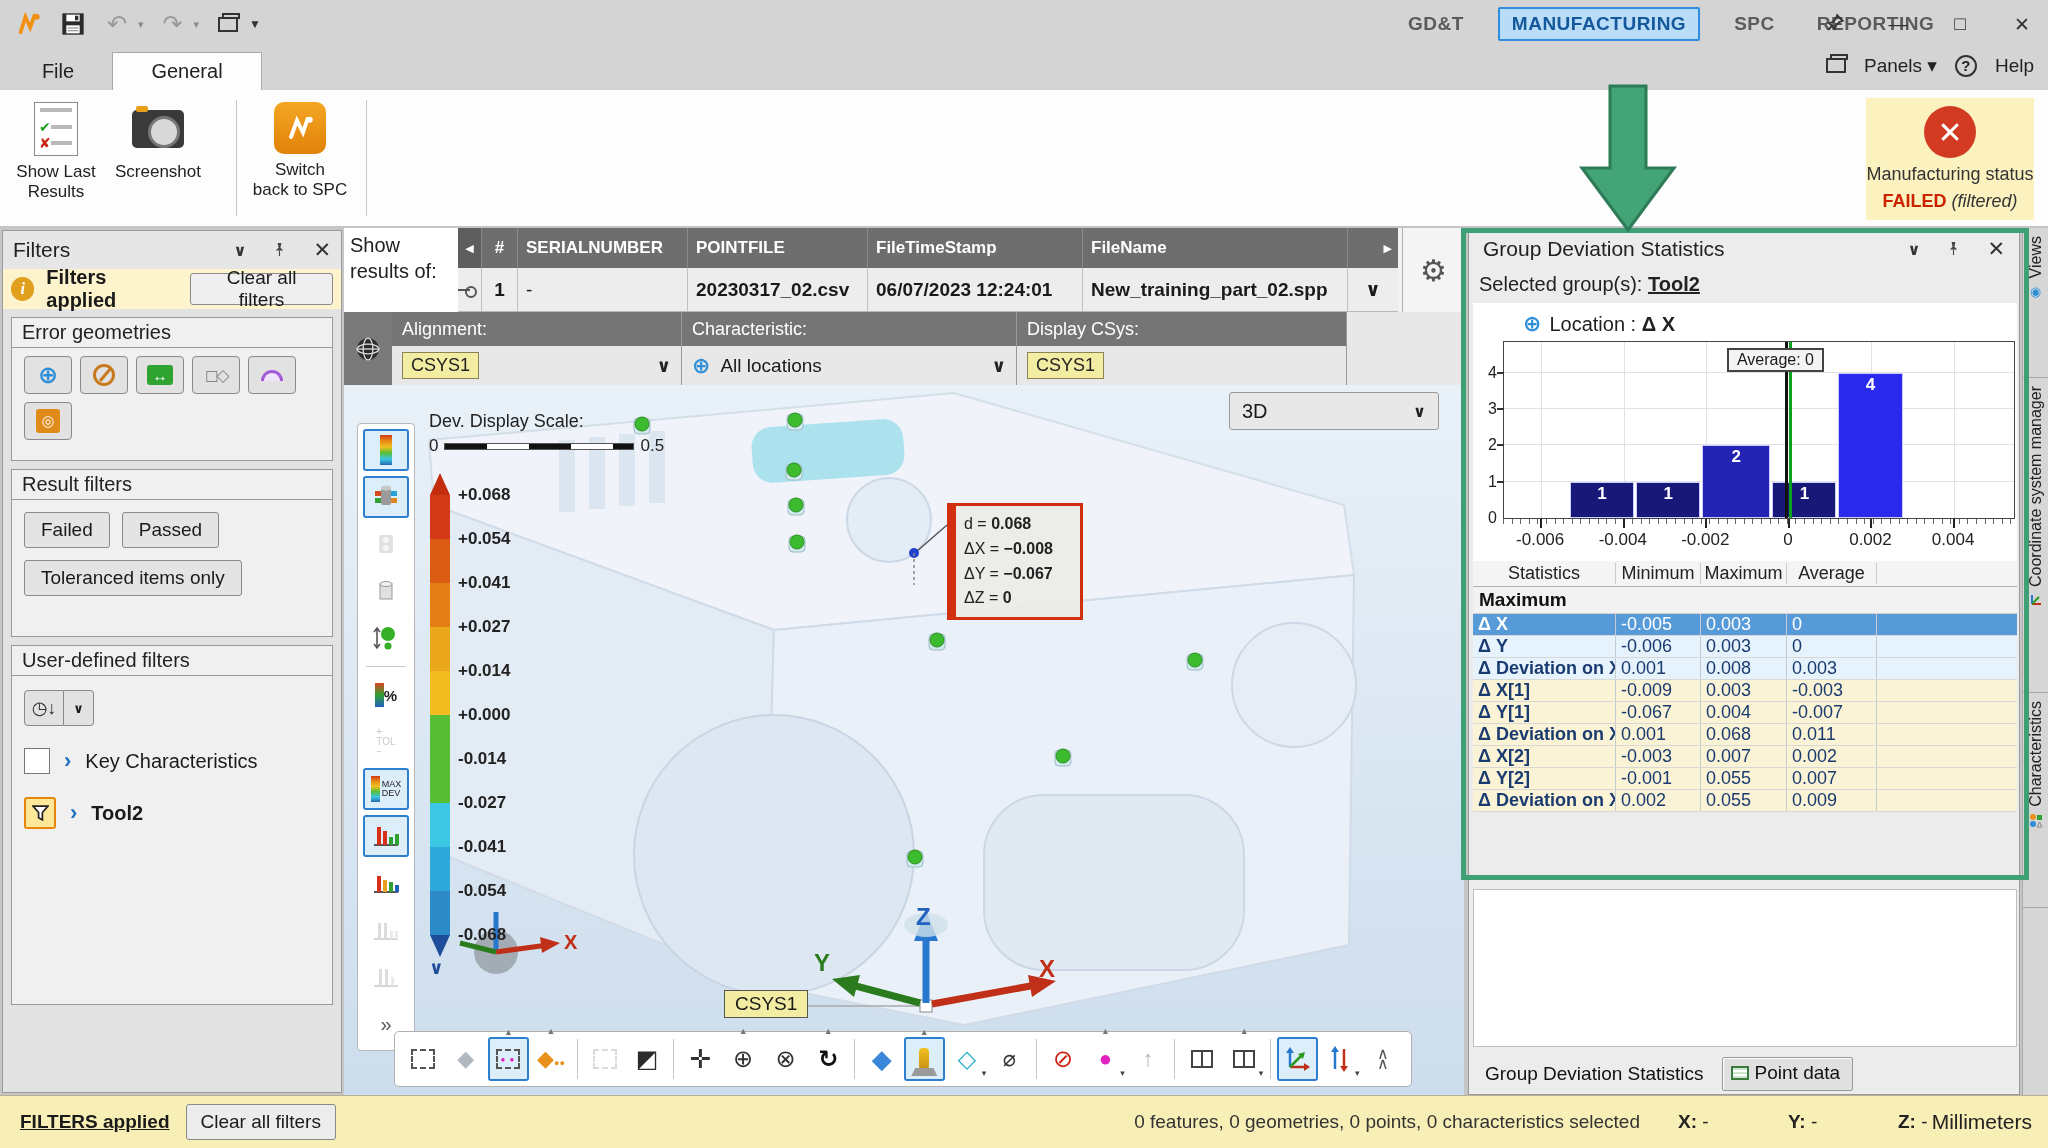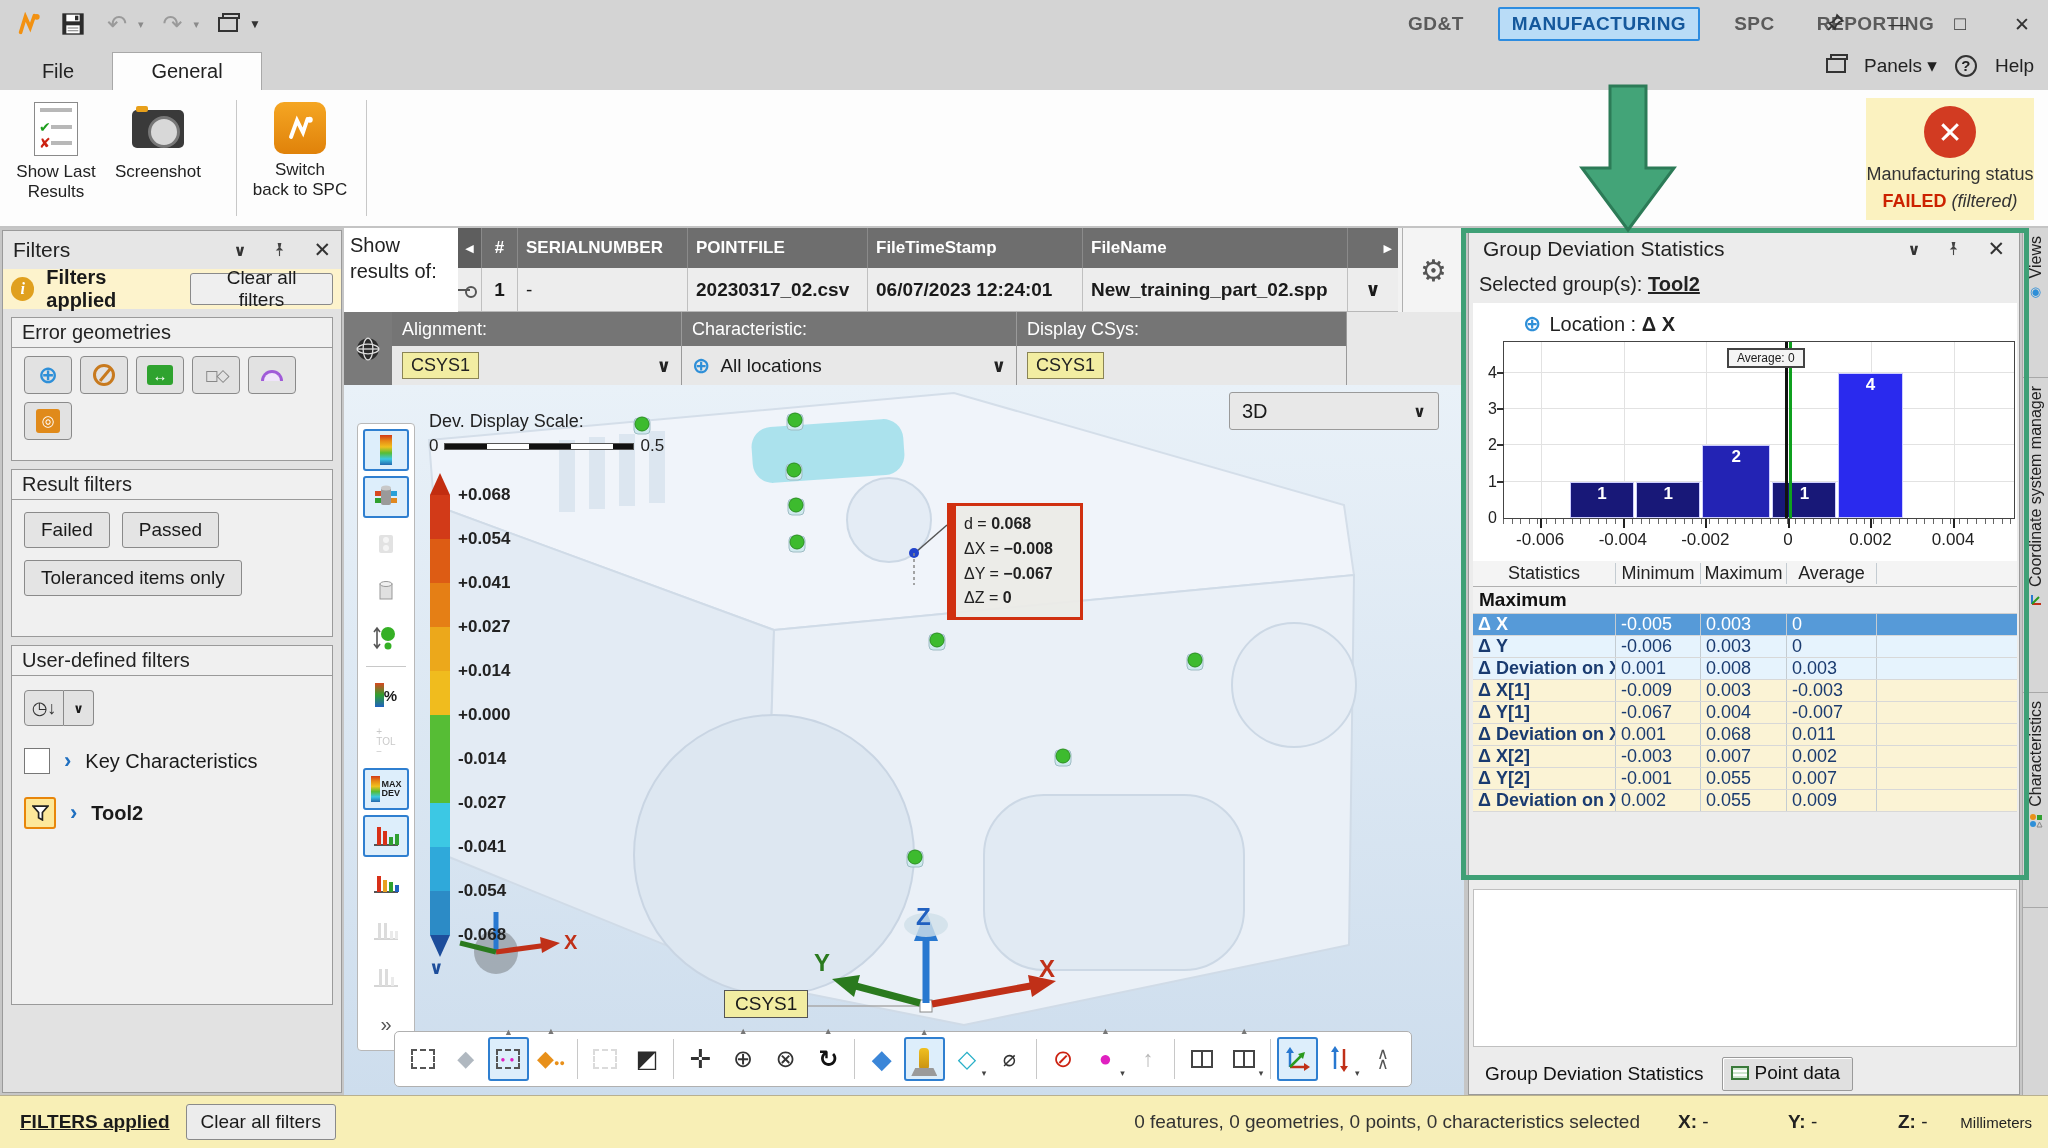--- a/index.html
+++ b/index.html
@@ -184,21 +184,21 @@
 #chartbox{position:absolute;left:4px;top:74px;width:544px;height:258px;background:#fff}
 #chart-title{position:absolute;left:50px;top:8px;font-size:20px;color:#222;display:flex;gap:8px;align-items:center}
 #chart-title b{font-weight:bold}
 #hist-plot{position:absolute;left:30px;top:38px;width:512px;height:178px;background:#fff;border:1px solid #444}
 .hgrid-h{position:absolute;left:0;width:100%;height:1px;background:#e2e2e2}
 .hgrid-v{position:absolute;top:0;height:100%;width:1px;background:#e2e2e2}
 .hbar{position:absolute;bottom:0;border:1px solid #cfcfff;display:flex;justify-content:center}
 .hbar span{color:#fff;font-weight:bold;font-size:17px;margin-top:1px}
 .avg-black{position:absolute;top:0;bottom:0;width:3px;background:#111}
 .avg-green{position:absolute;top:0;bottom:0;width:3px;background:#0fa01e}
-#avg-box{position:absolute;background:#f4f4f4;border:2px solid #444;font-size:12px;padding:1px 8px;z-index:3;white-space:nowrap}
+#avg-box{position:absolute;background:#f4f4f4;border:2px solid #444;font-size:16px;padding:1px 8px;z-index:3;white-space:nowrap}
 .ytick-lbl{position:absolute;right:516px;font-size:16px;color:#222;width:20px;text-align:right}
 .ytick-dash{position:absolute;left:-7px;width:7px;height:2px;background:#333}
 #hist-xaxis{position:absolute;left:30px;top:216px;width:512px;height:34px}
 .xminor{position:absolute;left:0;top:0;width:100%;height:5px;background:repeating-linear-gradient(90deg,#666 0 1px,transparent 1px 8.6px)}
 .xtick{position:absolute;top:0;width:2px;height:9px;background:#222}
 .xtick-lbl{position:absolute;top:11px;font-size:17px;color:#222;transform:translateX(-50%);white-space:nowrap}
 #stats-table{position:absolute;left:4px;top:332px;width:544px;background:#fff;font-size:18px}
 #st-head{display:flex;height:26px;align-items:center;background:#f4f4f4;border-bottom:1px solid #b0b0b0;color:#222}
 .sthc{text-align:center}
 .st-sec{height:27px;display:flex;align-items:center;padding-left:6px;font-weight:bold;font-size:19px;color:#111;border-bottom:1px solid #d0d0d0}
@@ -228,21 +228,21 @@
 .ss-ico{font-size:13px}
 
 
 #statusbar{left:0;top:1095px;width:2048px;height:53px;background:#f8efb6;border-top:1px solid #b8b090;display:flex;align-items:center}
 #sb-filters{font-weight:bold;text-decoration:underline;font-size:19px;margin-left:20px}
 #sb-clear{height:36px;padding:0 14px;margin-left:16px;background:#ececec}
 #sb-selection{position:absolute;left:850px;width:790px;text-align:right;font-size:19px;color:#333}
 .sb-coord{position:absolute;font-size:19px;color:#222}
 .sb-coord b{font-weight:bold}
 #sb-x{left:1678px}#sb-y{left:1788px}#sb-z{left:1898px}
-#sb-units{position:absolute;right:16px;font-size:15px;color:#222}
+#sb-units{position:absolute;right:16px;font-size:21px;color:#222}
 </style>
 </head>
 <body>
 
 <div id="app">
 
   <div class="abs" id="titlebar">
     <div class="tb-left">
       <span class="tb-ico">
         <svg width="24" height="24" viewBox="0 0 20 20">
@@ -596,21 +596,21 @@
       <span class="vs-sep"></span>
       <span class="vs-btn">
         <span class="cbar-mini" style="height:24px;width:9px;background:linear-gradient(#d84820,#30a030,#2060c0)"></span>
           <span style="font-size:15px;font-weight:bold">%</span>
       </span>
       <span class="vs-btn dis">
           <span style="font-size:10px;color:#777;line-height:1">+<br>TOL<br>−</span>
         </span>
       <span class="vs-btn on">
         <span class="cbar-mini" style="height:26px;width:9px"></span>
-          <span style="font-size:9px;font-weight:bold;line-height:1;margin-left:2px">MAX<br>DEV</span>
+          <span style="font-size:9px;font-weight:normal;line-height:1;margin-left:2px">MAX<br>DEV</span>
       </span>
       <span class="vs-btn on">
         <svg width="28" height="26" viewBox="0 0 28 26">
             <line x1="2" y1="22" x2="26" y2="22" stroke="#555" stroke-width="2"></line>
             <rect x="5" y="4" width="4" height="18" fill="#d83018"></rect>
             <rect x="11" y="8" width="4" height="14" fill="#d83018"></rect>
             <rect x="17" y="14" width="4" height="8" fill="#30a030"></rect>
             <rect x="23" y="11" width="4" height="11" fill="#30a030"></rect>
           </svg>
       </span>

